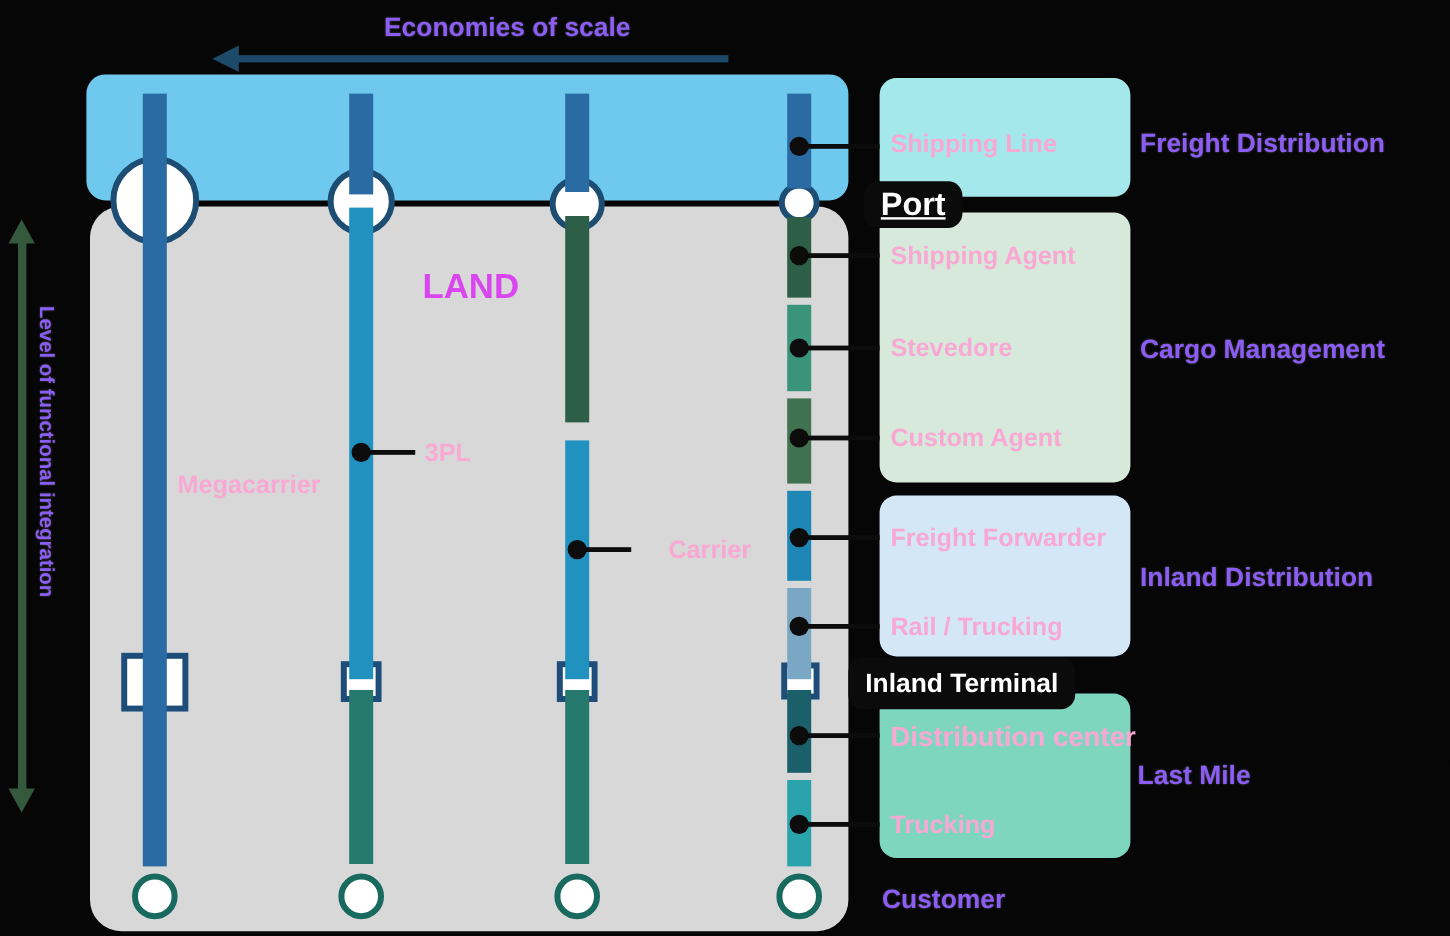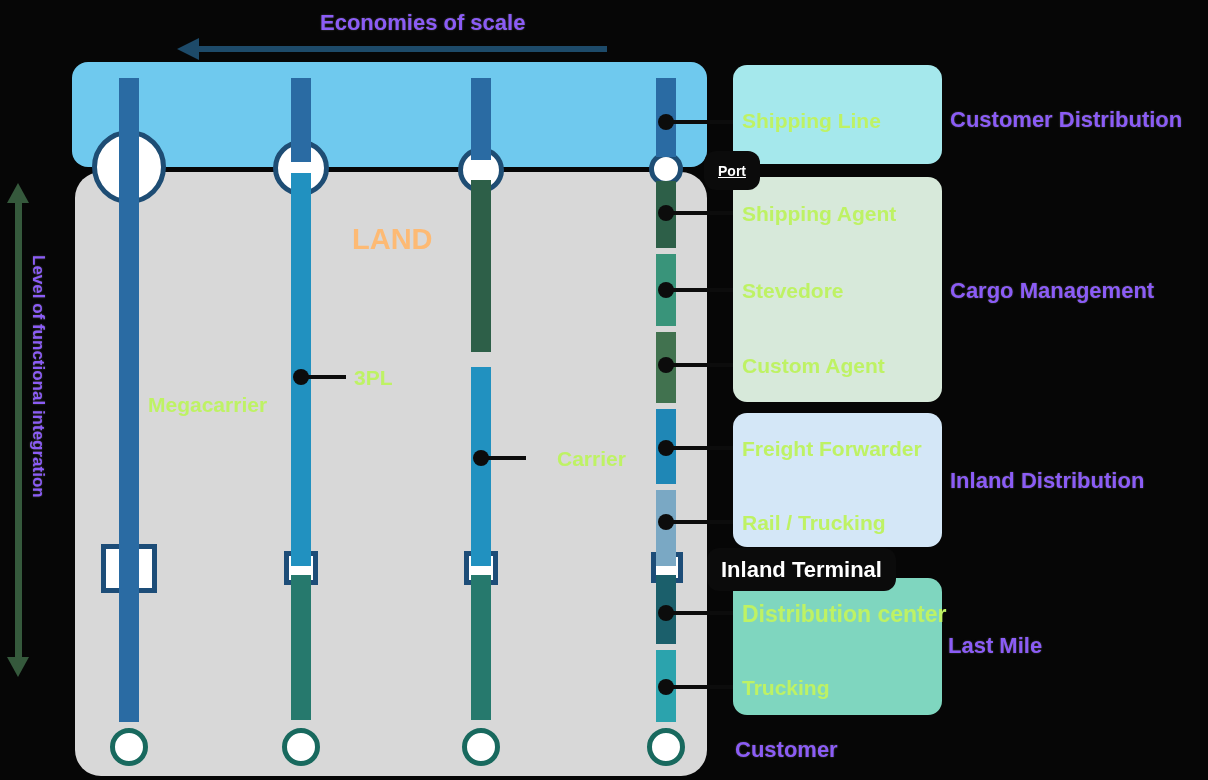--- a/index.html
+++ b/index.html
@@ -10,21 +10,21 @@
   .zone-maritime{left:72px;top:62px;width:635px;height:105px;background:#6fc9ee;border-radius:16px;}
   .zone-land{left:75px;top:172px;width:632px;height:604px;background:#d8d8d8;border-radius:26px;}
   .zone-title{position:absolute;font-weight:bold;white-space:nowrap;}
   .seg{position:absolute;width:20px;z-index:4;}
   .circle{position:absolute;background:#ffffff;border-radius:50%;box-sizing:border-box;z-index:3;}
   .circle.topnode{border:5px solid #1e4d74;}
   .circle.bottomnode{border:5px solid #18695e;}
   .bracket{position:absolute;background:#ffffff;border:5px solid #1d4d78;box-sizing:border-box;z-index:2;}
   .dot{position:absolute;width:16px;height:16px;background:#0c0c0c;border-radius:50%;z-index:6;}
   .cline{position:absolute;height:4px;background:#0c0c0c;z-index:5;}
-  .lbl{position:absolute;font-weight:bold;color:#bef264;white-space:nowrap;z-index:7;transform:translateY(-50%);}
+  .lbl{position:absolute;font-weight:bold;color:#f9a8d4;white-space:nowrap;z-index:7;transform:translateY(-50%);}
   .ghost{color:#8b5cf6;text-shadow:0 0 2px #4a4a4a;}
   .pill{position:absolute;background:#0b0b0b;color:#ffffff;font-weight:bold;border-radius:12px;
         display:flex;align-items:center;padding:0 14px;z-index:8;white-space:nowrap;}
   .panelbox{position:absolute;left:733px;width:209px;border-radius:14px;z-index:1;}
   .vaxis{position:absolute;writing-mode:vertical-rl;font-weight:bold;white-space:nowrap;}
   .tri{position:absolute;width:0;height:0;}
 </style>
 </head>
 <body>
 
@@ -34,21 +34,21 @@
   <div class="abs" style="left:197px;top:46px;width:410px;height:6px;background:#1d4a69;z-index:2;"></div>
   <div class="tri" style="left:177px;top:38px;border-top:11px solid transparent;border-bottom:11px solid transparent;border-right:22px solid #1d4a69;z-index:2;"></div>
 
   <div class="abs" style="left:15px;top:200px;width:7px;height:460px;background:#35593c;z-index:2;"></div>
   <div class="tri" style="left:7px;top:183px;border-left:11px solid transparent;border-right:11px solid transparent;border-bottom:20px solid #35593c;z-index:2;"></div>
   <div class="tri" style="left:7px;top:657px;border-left:11px solid transparent;border-right:11px solid transparent;border-top:20px solid #35593c;z-index:2;"></div>
   <div class="vaxis ghost" style="left:28px;top:255px;height:320px;font-size:17px;">Level of functional integration</div>
 
   <div class="zone zone-maritime"></div>
   <div class="zone zone-land"></div>
-  <div class="zone-title" style="left:352px;top:223px;font-size:29px;color:#fdba74;z-index:2;">LAND</div>
+  <div class="zone-title" style="left:352px;top:223px;font-size:29px;color:#d946ef;z-index:2;">LAND</div>
 
   <div class="circle topnode" style="left:92px;top:130px;width:74px;height:74px;"></div>
   <div class="circle topnode" style="left:273px;top:140px;width:56px;height:56px;"></div>
   <div class="circle topnode" style="left:458px;top:147px;width:46px;height:46px;"></div>
   <div class="circle topnode" style="left:649px;top:152px;width:34px;height:34px;"></div>
 
   <div class="bracket" style="left:101px;top:544px;width:56px;height:49px;"></div>
   <div class="bracket" style="left:284px;top:551px;width:34px;height:34px;"></div>
   <div class="bracket" style="left:464px;top:551px;width:34px;height:34px;"></div>
   <div class="bracket" style="left:651px;top:552px;width:32px;height:31px;"></div>
@@ -96,41 +96,41 @@
   <div class="cline" style="left:666px;top:363px;width:67px;"></div>
   <div class="dot" style="left:658px;top:440px;"></div>
   <div class="cline" style="left:666px;top:446px;width:67px;"></div>
   <div class="dot" style="left:658px;top:514px;"></div>
   <div class="cline" style="left:666px;top:520px;width:67px;"></div>
   <div class="dot" style="left:658px;top:605px;"></div>
   <div class="cline" style="left:666px;top:611px;width:67px;"></div>
   <div class="dot" style="left:658px;top:679px;"></div>
   <div class="cline" style="left:666px;top:685px;width:67px;"></div>
 
-  <div class="pill" style="left:704px;top:151px;height:39px;font-size:14px;text-decoration:underline;">
+  <div class="pill" style="left:720px;top:151px;height:39px;font-size:27px;text-decoration:underline;">
       <span>Port</span>
     </div>
   <div class="pill" style="left:707px;top:548px;height:43px;font-size:22px;">
       <span>Inland Terminal</span>
     </div>
 
   <div class="panelbox" style="top:65px;height:99px;background:#a5e8ec;"></div>
   <div class="panelbox" style="top:177px;height:225px;background:#d7e9da;"></div>
   <div class="panelbox" style="top:413px;height:134px;background:#d4e7f7;"></div>
   <div class="panelbox" style="top:578px;height:137px;background:#7fd6bf;"></div>
 
   <div class="lbl" style="left:742px;top:121px;font-size:21px;">Shipping Line</div>
   <div class="lbl" style="left:742px;top:214px;font-size:21px;">Shipping Agent</div>
   <div class="lbl" style="left:742px;top:291px;font-size:21px;">Stevedore</div>
   <div class="lbl" style="left:742px;top:366px;font-size:21px;">Custom Agent</div>
   <div class="lbl" style="left:742px;top:449px;font-size:21px;">Freight Forwarder</div>
   <div class="lbl" style="left:742px;top:523px;font-size:21px;">Rail / Trucking</div>
   <div class="lbl" style="left:742px;top:614px;font-size:23px;">Distribution center</div>
   <div class="lbl" style="left:742px;top:688px;font-size:21px;">Trucking</div>
 
-  <div class="lbl ghost" style="left:950px;top:120px;font-size:22px;">Customer Distribution</div>
+  <div class="lbl ghost" style="left:950px;top:120px;font-size:22px;">Freight Distribution</div>
   <div class="lbl ghost" style="left:950px;top:291px;font-size:22px;">Cargo Management</div>
   <div class="lbl ghost" style="left:950px;top:481px;font-size:22px;">Inland Distribution</div>
   <div class="lbl ghost" style="left:948px;top:646px;font-size:22px;">Last Mile</div>
 
   <div class="lbl ghost" style="left:735px;top:750px;font-size:22px;">Customer</div>
 
 </div>
 
 </body></html>

